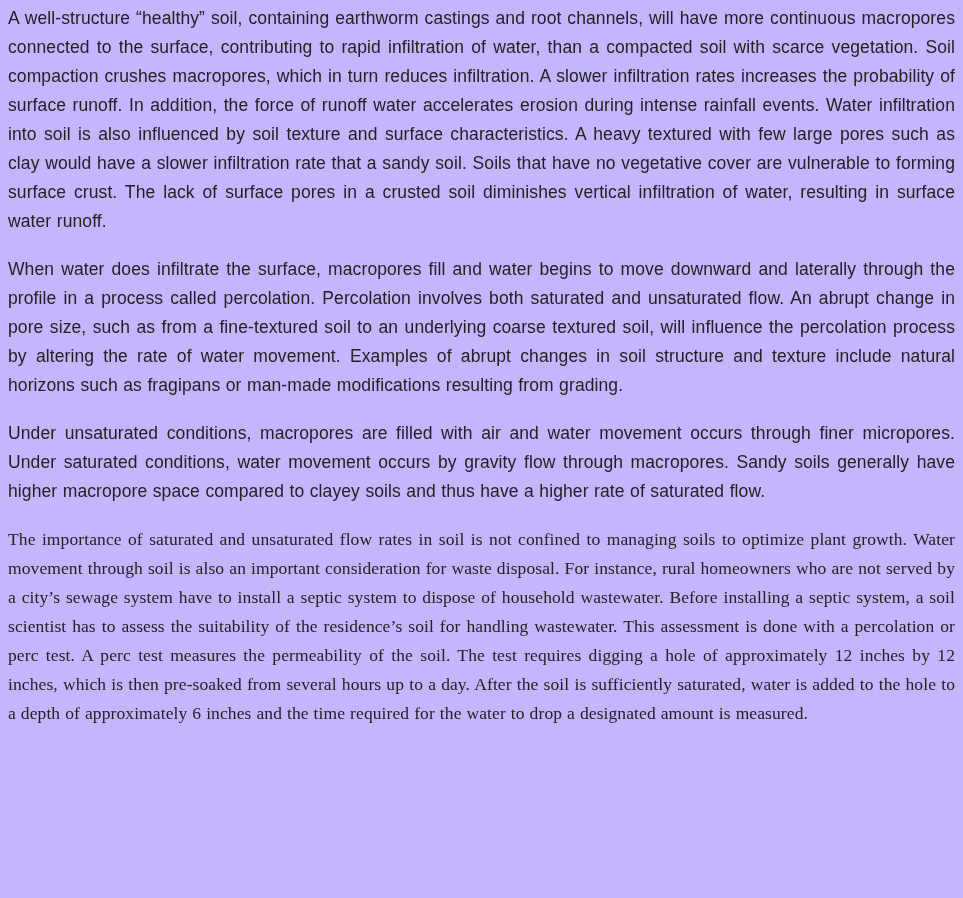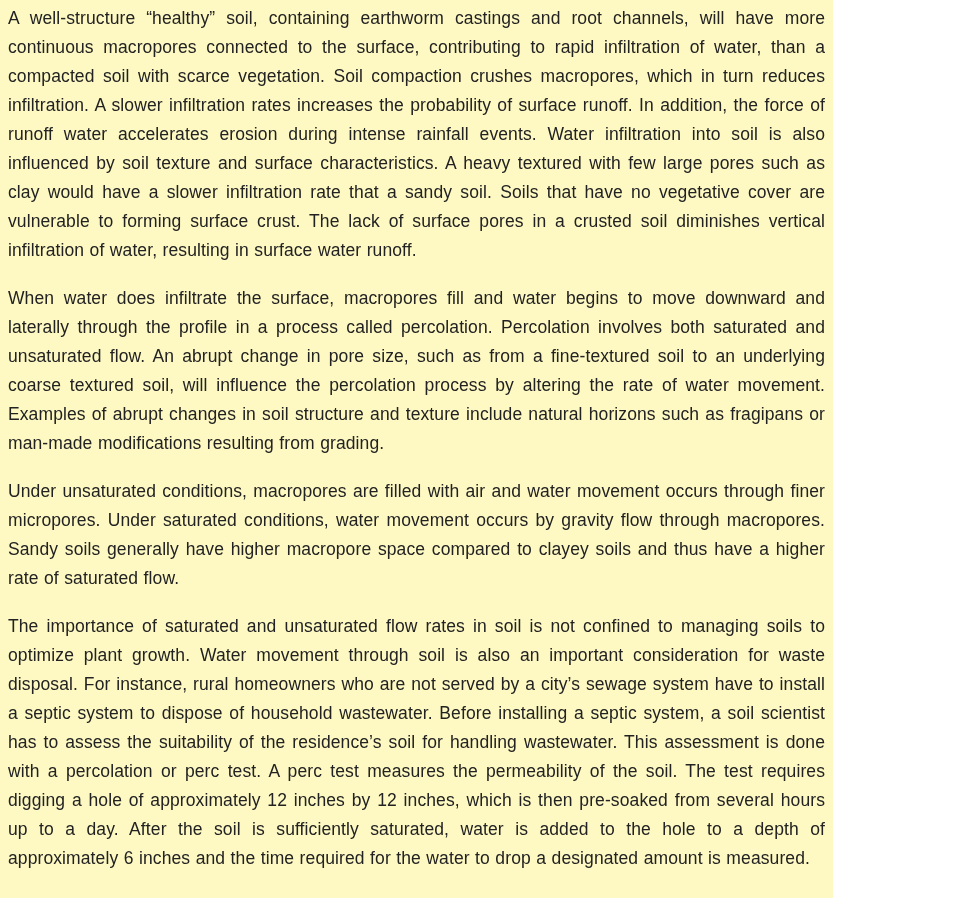--- a/index.html
+++ b/index.html
@@ -7,39 +7,40 @@
     padding: 0;
     background: #ffffff;
   }
   body {
     width: 963px;
     height: 898px;
     overflow: hidden;
     box-sizing: border-box;
   }
   .page {
-    width: 833px;
+    width: 963px;
     height: 898px;
     box-sizing: border-box;
     padding: 4px 8px 6px 8px;
-    background: #fef9c3;
+    background: #c4b5fd;
     font-family: "Liberation Sans", "DejaVu Sans", sans-serif;
     color: #222222;
   }
   .doc-paragraph {
     margin: 0 0 19px 0;
     font-size: 17.5px;
     line-height: 29px;
     text-align: justify;
     font-weight: 500;
     letter-spacing: 0.1px;
     word-spacing: 0.5px;
   }
   .doc-paragraph:last-child {
     margin-bottom: 0;
+    font-family: Liberation Serif, serif;
   }
 </style>
 </head>
 <body>
 
 <div class="page">
   <p class="doc-paragraph">A well-structure “healthy” soil, containing earthworm castings and root channels, will have more continuous macropores connected to the surface, contributing to rapid infiltration of water, than a compacted soil with scarce vegetation. Soil compaction crushes macropores, which in turn reduces infiltration. A slower infiltration rates increases the probability of surface runoff. In addition, the force of runoff water accelerates erosion during intense rainfall events. Water infiltration into soil is also influenced by soil texture and surface characteristics. A heavy textured with few large pores such as clay would have a slower infiltration rate that a sandy soil. Soils that have no vegetative cover are vulnerable to forming surface crust. The lack of surface pores in a crusted soil diminishes vertical infiltration of water, resulting in surface water runoff.</p>
   <p class="doc-paragraph">When water does infiltrate the surface, macropores fill and water begins to move downward and laterally through the profile in a process called percolation. Percolation involves both saturated and unsaturated flow. An abrupt change in pore size, such as from a fine-textured soil to an underlying coarse textured soil, will influence the percolation process by altering the rate of water movement. Examples of abrupt changes in soil structure and texture include natural horizons such as fragipans or man-made modifications resulting from grading.</p>
   <p class="doc-paragraph">Under unsaturated conditions, macropores are filled with air and water movement occurs through finer micropores. Under saturated conditions, water movement occurs by gravity flow through macropores. Sandy soils generally have higher macropore space compared to clayey soils and thus have a higher rate of saturated flow.</p>
   <p class="doc-paragraph">The importance of saturated and unsaturated flow rates in soil is not confined to managing soils to optimize plant growth. Water movement through soil is also an important consideration for waste disposal. For instance, rural homeowners who are not served by a city’s sewage system have to install a septic system to dispose of household wastewater. Before installing a septic system, a soil scientist has to assess the suitability of the residence’s soil for handling wastewater. This assessment is done with a percolation or perc test. A perc test measures the permeability of the soil. The test requires digging a hole of approximately 12 inches by 12 inches, which is then pre-soaked from several hours up to a day. After the soil is sufficiently saturated, water is added to the hole to a depth of approximately 6 inches and the time required for the water to drop a designated amount is measured.</p>

